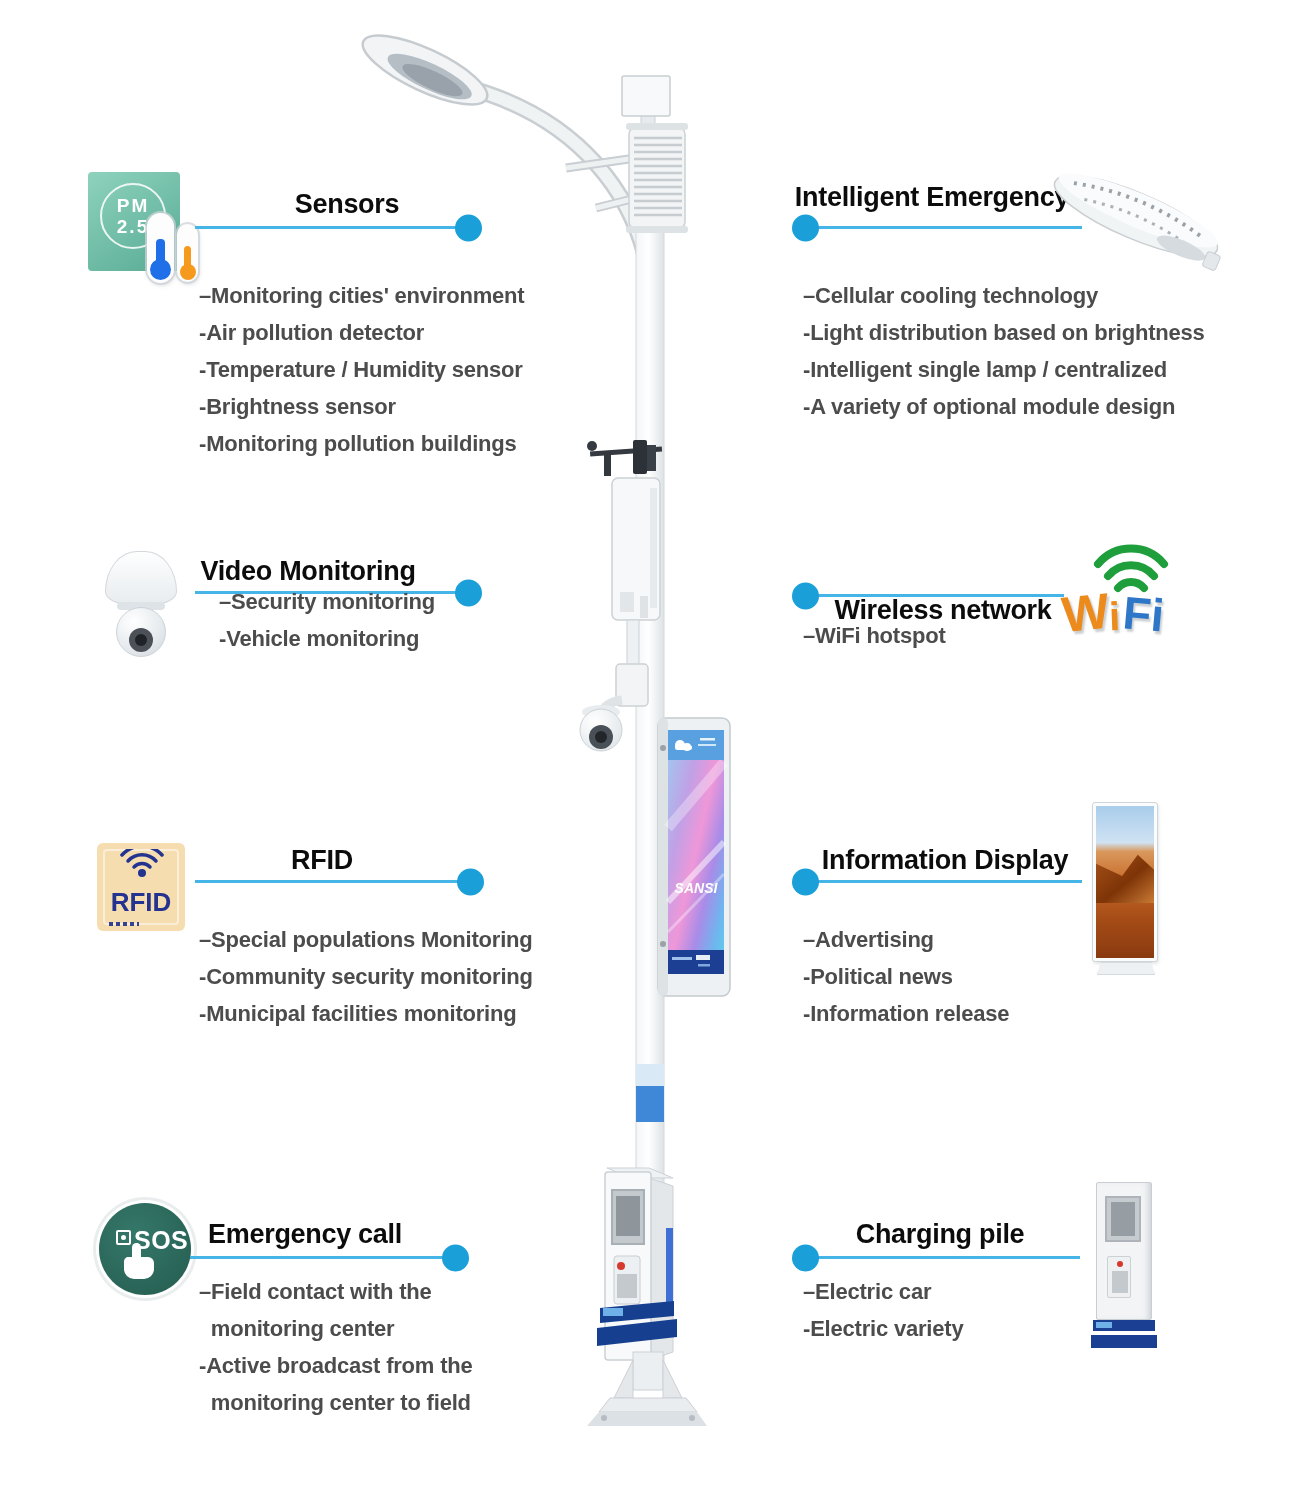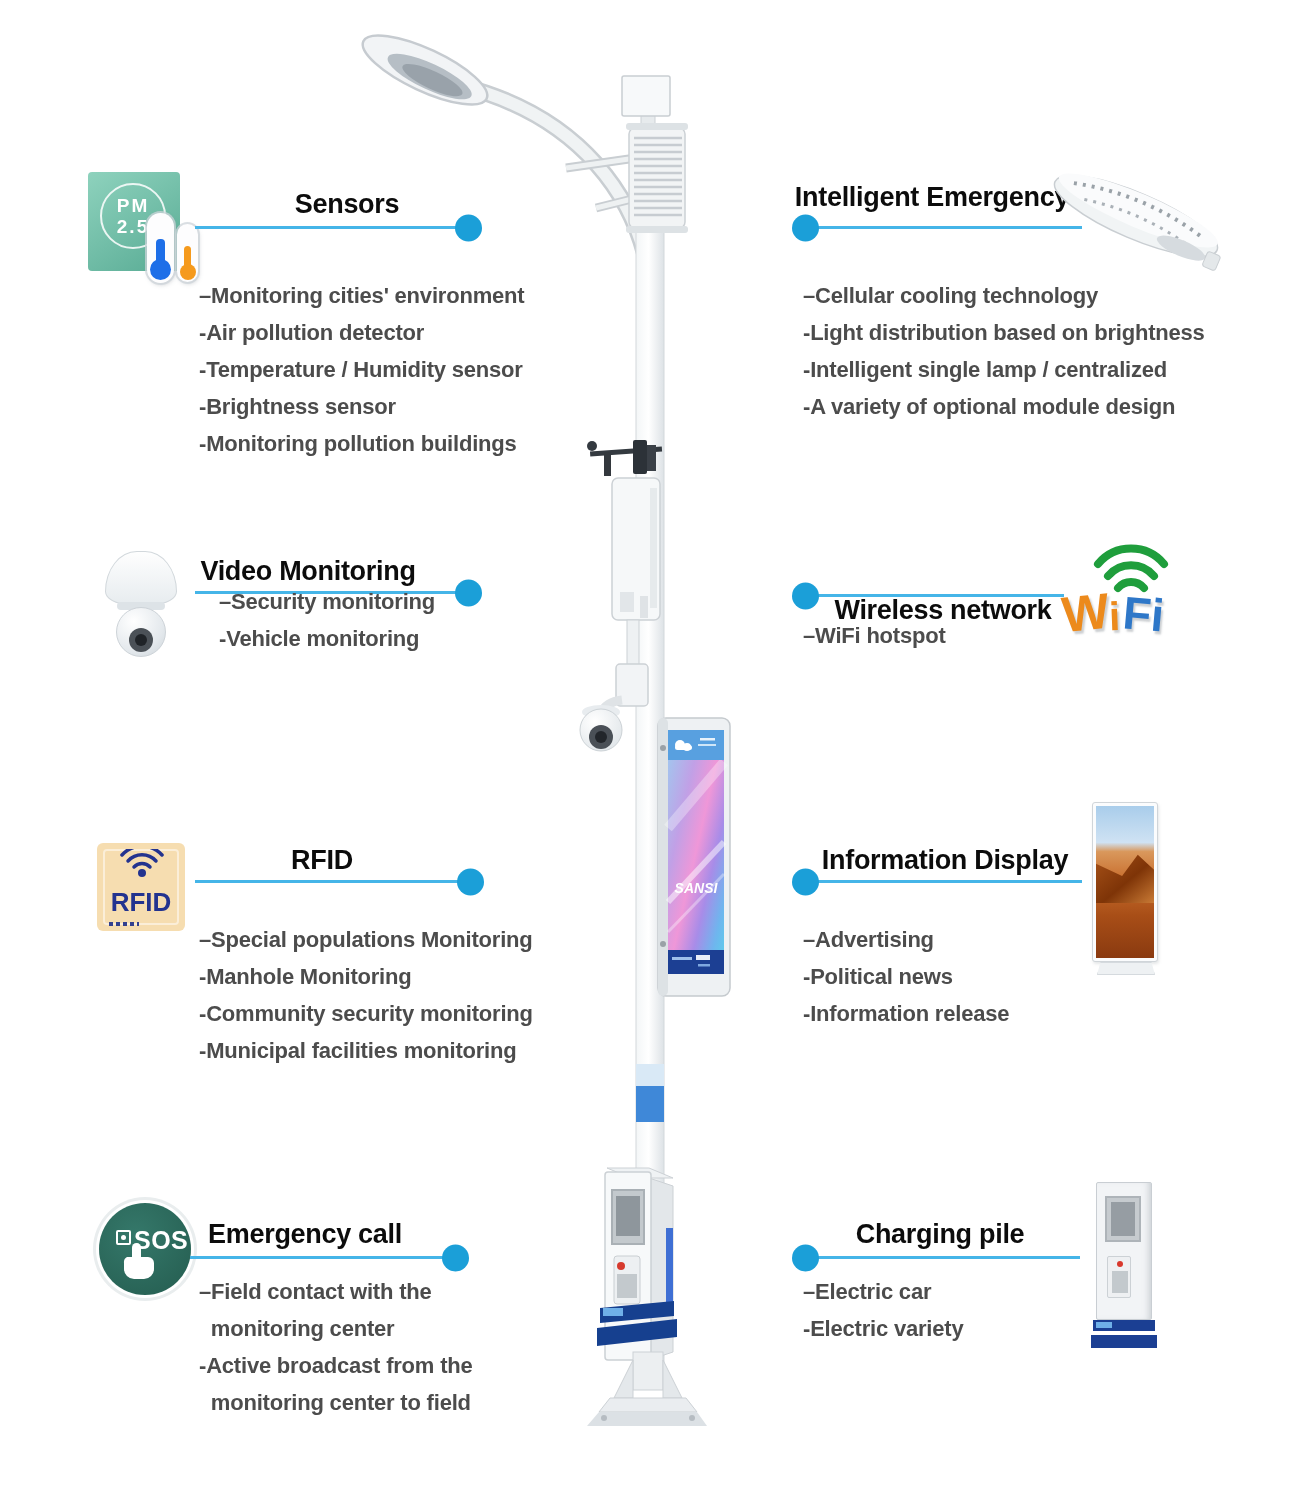--- a/index.html
+++ b/index.html
@@ -305,21 +305,21 @@
       <path d="M3 6 A 27 27 0 0 1 43 6" fill="none" stroke="#23338f" stroke-width="3.5" stroke-linecap="round"></path>
       <circle cx="23" cy="24" r="4" fill="#23338f"></circle>
     </svg>
     <div class="rfid-label">RFID</div>
     <div class="rfid-sub"></div>
   </div>
   <h2 class="title" style="left:322px; top:845px;">RFID</h2>
   <div class="rule dot-right" style="left:195px; top:880px; width:275px;">
       <span class="dot"></span>
     </div>
-  <ul class="items" style="left:199px; top:921px;"><li>–Special populations Monitoring</li><li>-Manhole Monitoring</li><li>-Community security monitoring</li><li>-Municipal facilities monitoring</li></ul>
+  <ul class="items" style="left:199px; top:921px;"><li>–Special populations Monitoring</li><li>-Community security monitoring</li><li>-Municipal facilities monitoring</li></ul>
 </div>
 
 <div class="sec">
   <div class="sos">
     <div class="sos-btn">
         <i></i>
       </div>
     <div class="sos-label">SOS</div>
     <svg class="sos-hand" width="36" height="40" viewBox="0 0 36 40">
       <rect x="12" y="0" width="9" height="18" rx="4.5" fill="#ffffff"></rect>

